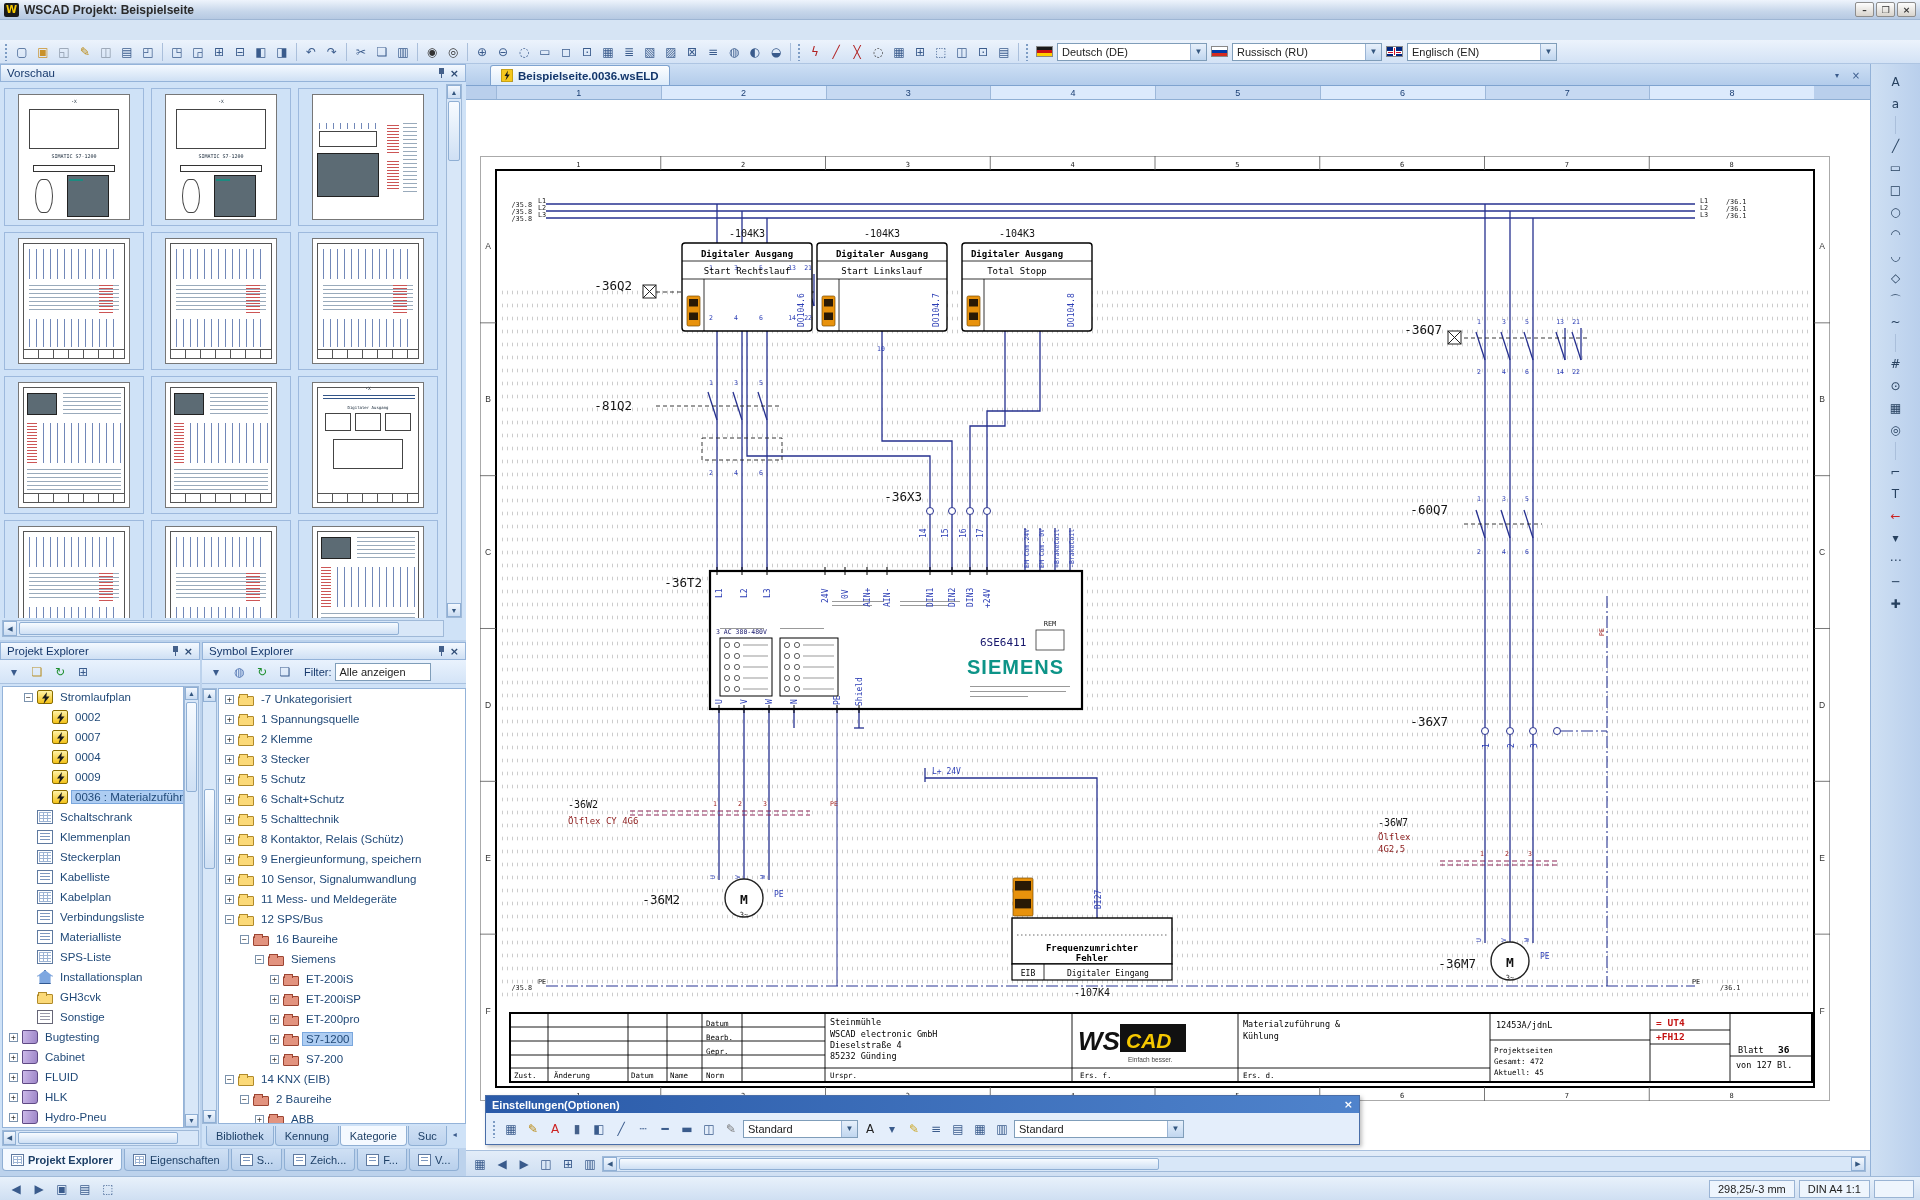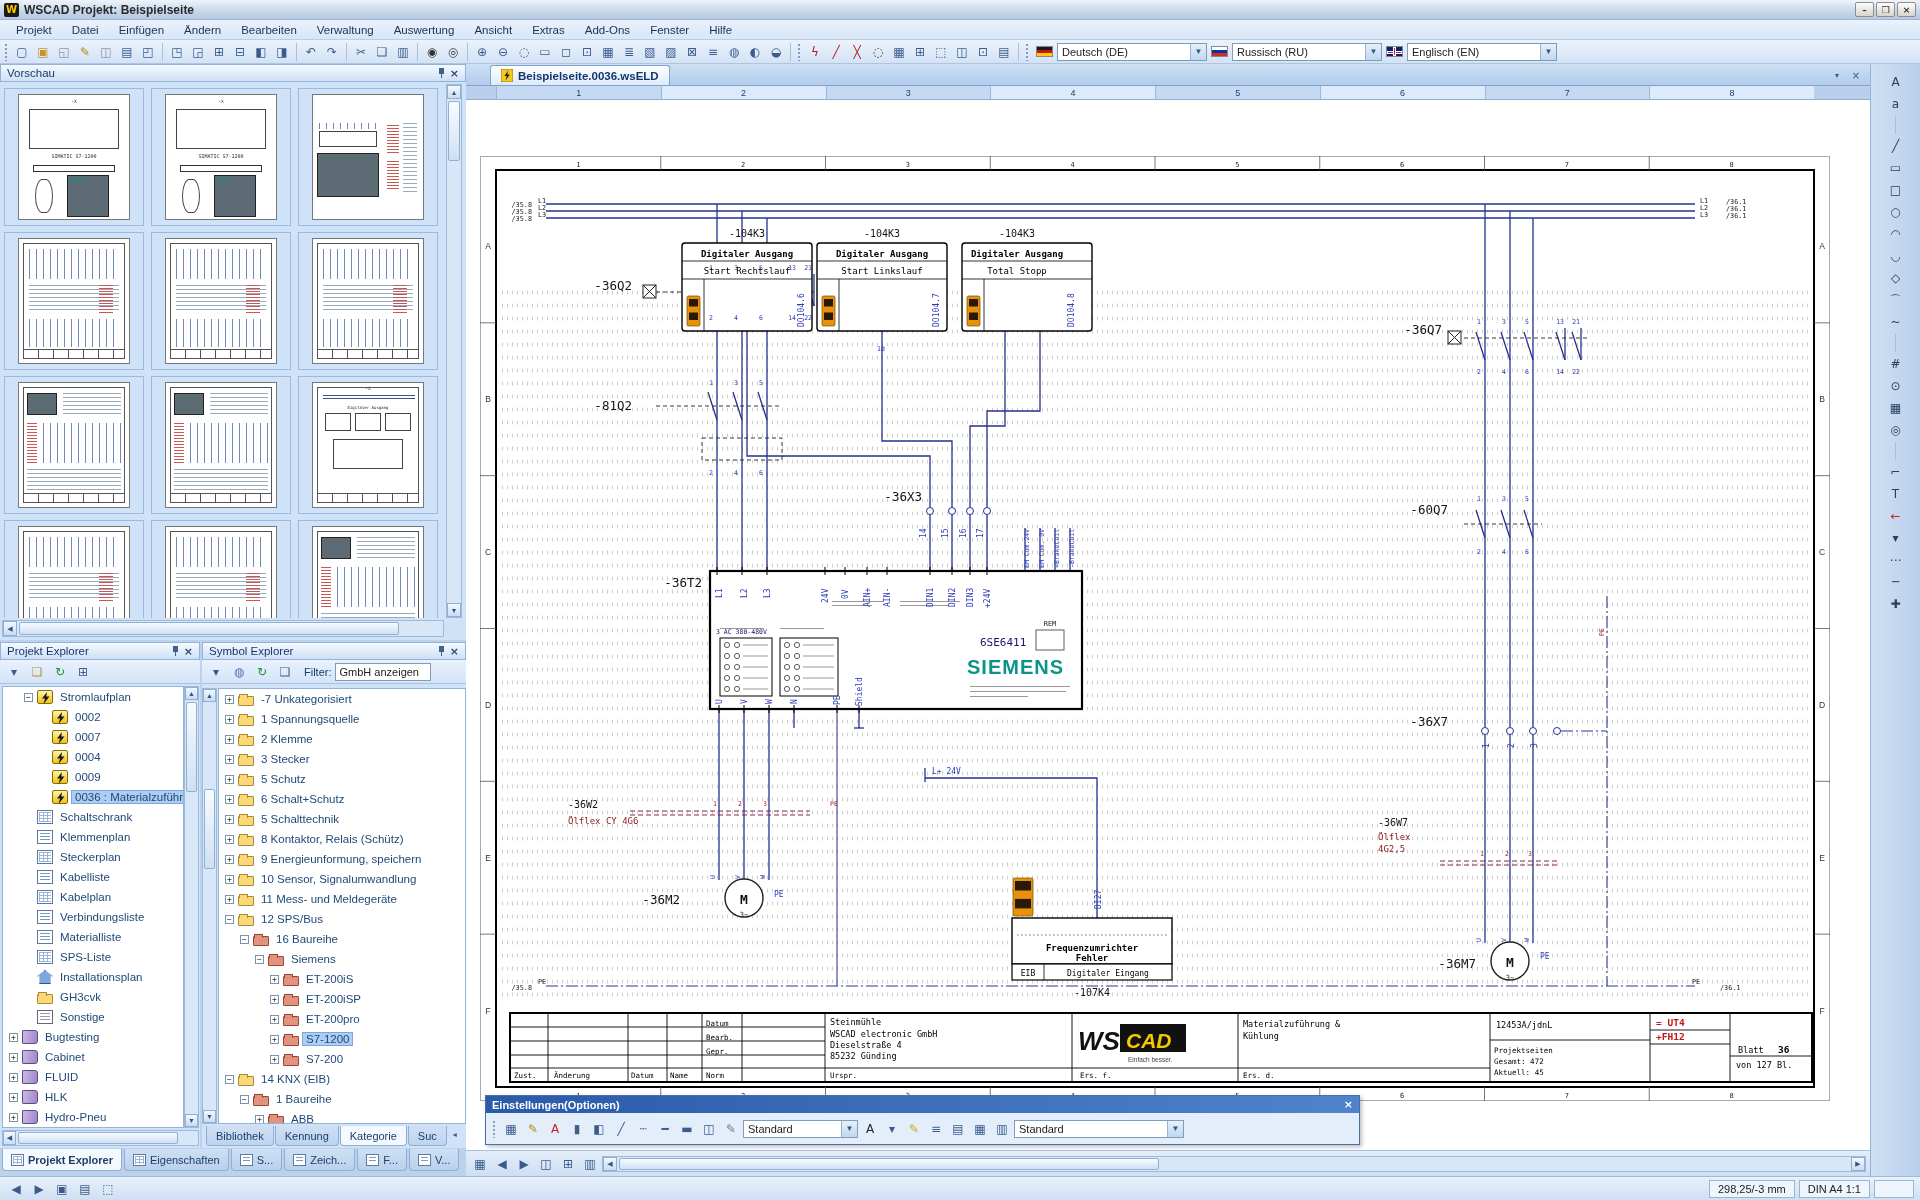--- a/index.html
+++ b/index.html
@@ -138,34 +138,20 @@
   <div id="titlebar" class="abs">
     <div class="appicon">W</div>
     <div class="ttl">WSCAD  Projekt: Beispielseite</div>
     <div class="winbtns" id="winbtns">
         <div class="winbtn">–</div>
         <div class="winbtn">❒</div>
         <div class="winbtn">×</div>
       </div>
   </div>
 
-  <div id="menubar" class="abs">
-      <div class="menuitem">Projekt</div>
-      <div class="menuitem">Datei</div>
-      <div class="menuitem">Einfügen</div>
-      <div class="menuitem">Ändern</div>
-      <div class="menuitem">Bearbeiten</div>
-      <div class="menuitem">Verwaltung</div>
-      <div class="menuitem">Auswertung</div>
-      <div class="menuitem">Ansicht</div>
-      <div class="menuitem">Extras</div>
-      <div class="menuitem">Add-Ons</div>
-      <div class="menuitem">Fenster</div>
-      <div class="menuitem">Hilfe</div>
-    </div>
 
   <div id="toolbar" class="abs">
       <div class="thandle"></div>
       <div class="tbtn">▢</div>
       <div class="tbtn" style="color: rgb(201, 145, 42);">▣</div>
       <div class="tbtn" style="color: rgb(138, 151, 168);">◱</div>
       <div class="tbtn" style="color: rgb(184, 134, 11);">✎</div>
       <div class="tbtn" style="color: rgb(138, 151, 168);">◫</div>
       <div class="tbtn">▤</div>
       <div class="tbtn">◰</div>
@@ -551,21 +537,21 @@
             <span class="pclose">×</span>
           </span>
       </div>
       <div class="ptoolbar" style="top:18px;" id="setoolbar">
           <div class="tbtn">▾</div>
           <div class="tbtn" style="color: rgb(74, 111, 174);">◍</div>
           <div class="tbtn" style="color: rgb(31, 143, 47);">↻</div>
           <div class="tbtn">❏</div>
           <div style="font-size: 11px; color: rgb(22, 56, 107); margin-left: 6px;">Filter:</div>
           <div class="combo" style="width: 96px;">
-            <div class="cv">GmbH anzeigen</div>
+            <div class="cv">Alle anzeigen</div>
           </div>
         </div>
       <div class="scroll-v" style="left:0px;top:46px;height:436px;width:15px;">
         <div class="sbtn" style="left:0;top:0;width:13px;height:13px;">▲</div>
         <div class="sthumb" style="left:1px;top:100px;width:11px;height:80px;"></div>
         <div class="sbtn" style="left:0;bottom:0;width:13px;height:13px;">▼</div>
       </div>
       <div class="treebox" style="left:16px;top:46px;width:248px;height:436px;" id="setree">
           <div class="trow" style="padding-left: 6px;">
             <div class="texp">+</div>
@@ -663,21 +649,21 @@
             <div class="tlabel">S7-200</div>
           </div>
           <div class="trow" style="padding-left: 6px;">
             <div class="texp">−</div>
             <span class="tico ico-folder"></span>
             <div class="tlabel">14 KNX (EIB)</div>
           </div>
           <div class="trow" style="padding-left: 21px;">
             <div class="texp">−</div>
             <span class="tico ico-folder red"></span>
-            <div class="tlabel">1 Baureihe</div>
+            <div class="tlabel">2 Baureihe</div>
           </div>
           <div class="trow" style="padding-left: 36px;">
             <div class="texp">+</div>
             <span class="tico ico-folder red"></span>
             <div class="tlabel">ABB</div>
           </div>
         </div>
       <div style="position:absolute;left:0;top:484px;right:0;height:22px;display:flex;gap:1px;padding-left:4px;" id="setabs">
           <div class="ttab">Bibliothek</div>
           <div class="ttab">Kennung</div>

